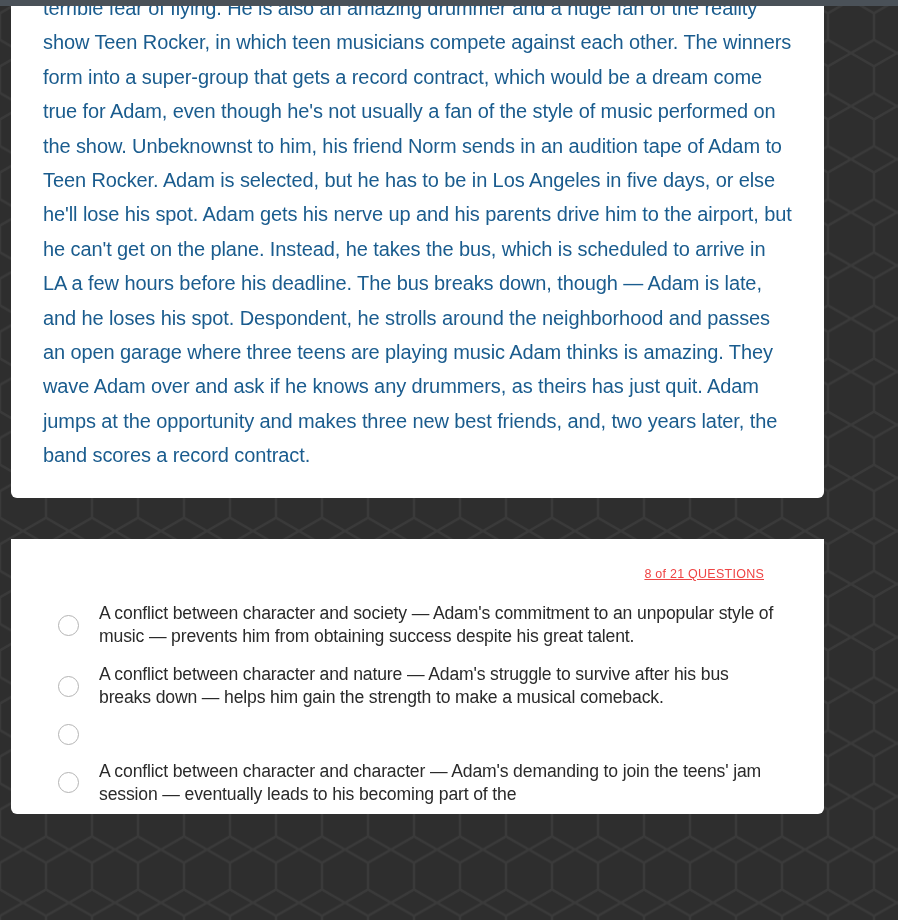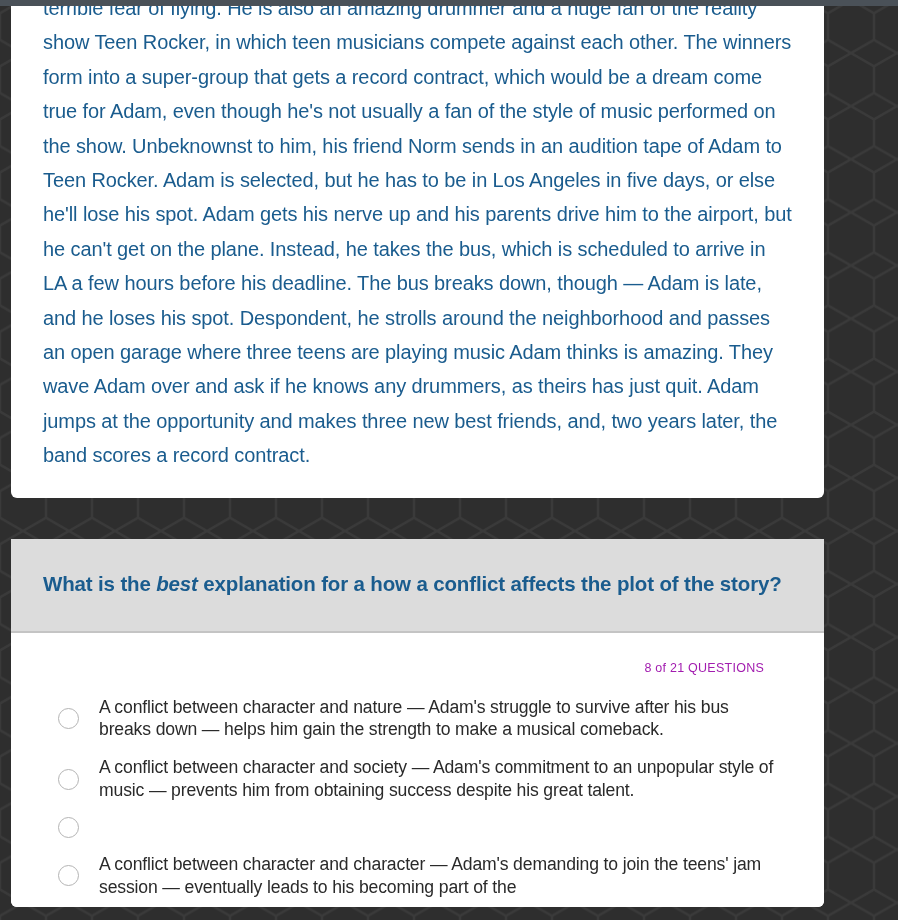--- a/index.html
+++ b/index.html
@@ -87,26 +87,27 @@
   }
   #question-text .em { font-style: italic; }
 
   #question-body {
     background: #ffffff;
     padding: 14px 26px 0 26px;
   }
 
   #question-counter {
     text-align: right;
-    color: #a21caf;
+    color: #ef4444;
     font-size: 12.5px;
     letter-spacing: 0.25px;
     padding-right: 34px;
     padding-top: 14px;
     padding-bottom: 14px;
+    text-decoration: underline;
   }
 
   #answers { padding-bottom: 0; }
 
   .answer-row {
     display: flex;
     align-items: center;
     padding: 7px 0 8px 0;
     cursor: pointer;
   }
@@ -156,42 +157,39 @@
 <div id="top-strip"></div>
 
 <div id="scroll-column">
 
   <div id="passage-card">
     <p id="passage-text">terrible fear of flying. He is also an amazing drummer and a huge fan of the reality show Teen Rocker, in which teen musicians compete against each other. The winners form into a super-group that gets a record contract, which would be a dream come true for Adam, even though he's not usually a fan of the style of music performed on the show. Unbeknownst to him, his friend Norm sends in an audition tape of Adam to Teen Rocker. Adam is selected, but he has to be in Los Angeles in five days, or else he'll lose his spot. Adam gets his nerve up and his parents drive him to the airport, but he can't get on the plane. Instead, he takes the bus, which is scheduled to arrive in LA a few hours before his deadline. The bus breaks down, though — Adam is late, and he loses his spot. Despondent, he strolls around the neighborhood and passes an open garage where three teens are playing music Adam thinks is amazing. They wave Adam over and ask if he knows any drummers, as theirs has just quit. Adam jumps at the opportunity and makes three new best friends, and, two years later, the band scores a record contract.</p>
   </div>
 
   <div id="question-card">
 
-    <div id="question-header">
-      <h2 id="question-text"><span>What is the </span><span class="em">best</span><span> explanation for a how a conflict affects the plot of the story?</span></h2>
-    </div>
 
     <div id="question-body">
 
       <div id="question-counter">8 of 21 QUESTIONS</div>
 
       <div id="answers">
 
         <div class="answer-row">
           <span class="radio-cell">
             <span class="radio"></span>
           </span>
+          <span class="answer-text">A conflict between character and society — Adam's commitment to an unpopular style of music — prevents him from obtaining success despite his great talent.</span>
+        </div>
+
+        <div class="answer-row">
+          <span class="radio-cell">
+            <span class="radio"></span>
+          </span>
           <span class="answer-text">A conflict between character and nature — Adam's struggle to survive after his bus breaks down — helps him gain the strength to make a musical comeback.</span>
-        </div>
-
-        <div class="answer-row">
-          <span class="radio-cell">
-            <span class="radio"></span>
-          </span>
-          <span class="answer-text">A conflict between character and society — Adam's commitment to an unpopular style of music — prevents him from obtaining success despite his great talent.</span>
         </div>
 
         <div class="answer-row">
           <span class="radio-cell">
             <span class="radio"></span>
           </span>
         </div>
 
         <div class="answer-row">
           <span class="radio-cell">

